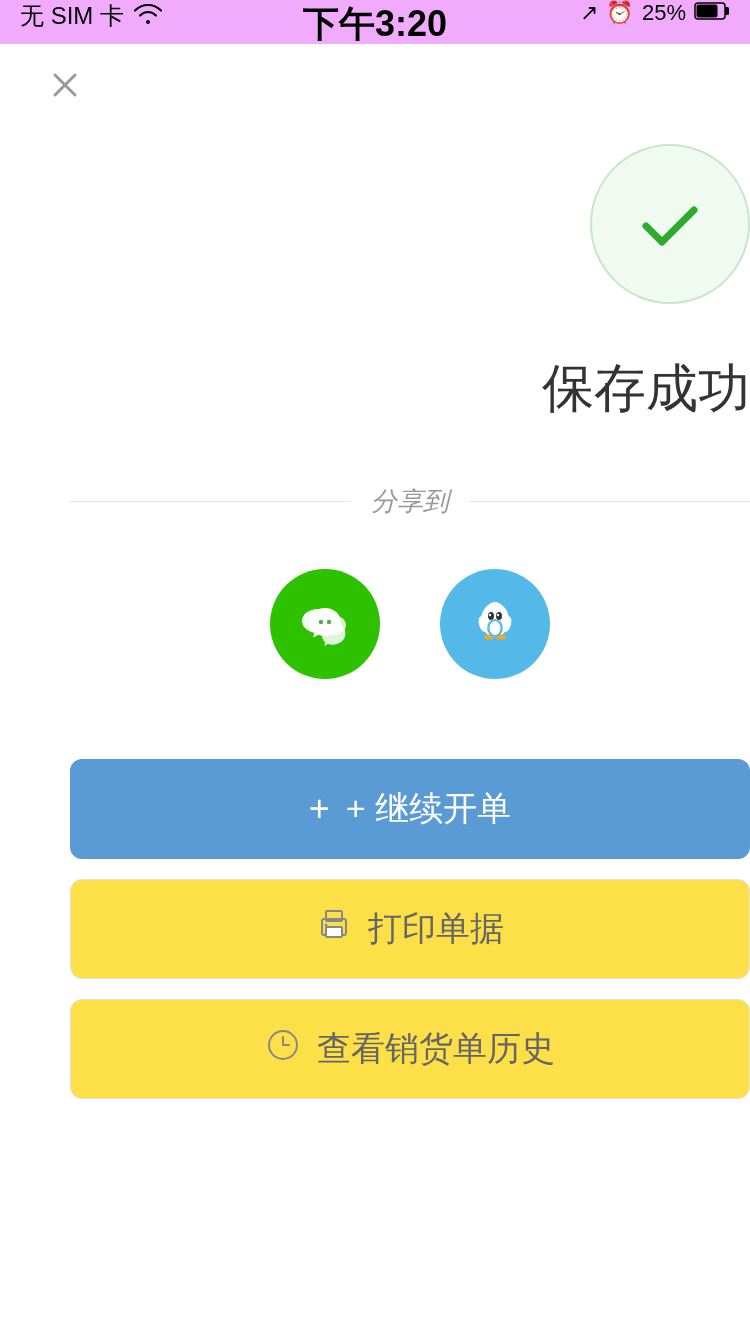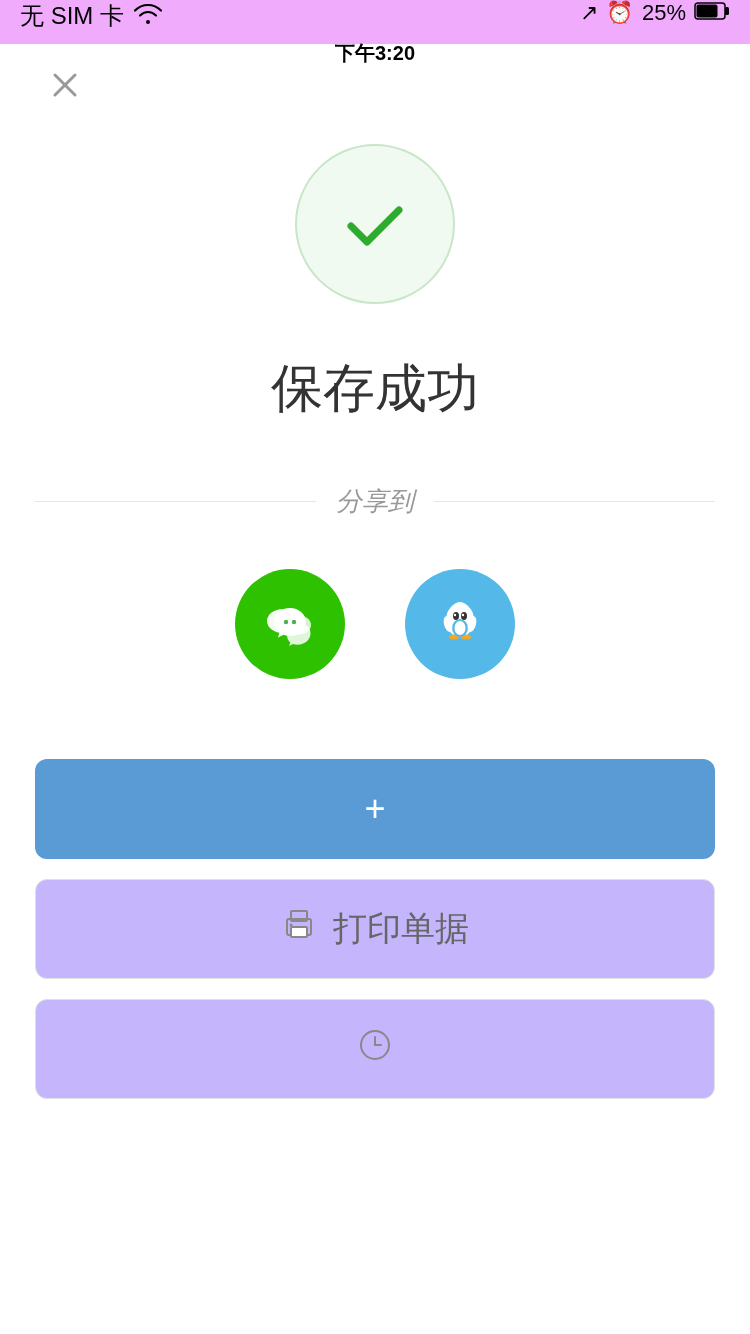--- a/index.html
+++ b/index.html
@@ -32,27 +32,26 @@
     .status-left {
       font-size: 24px;
       font-weight: 500;
       color: #000;
       display: flex;
       align-items: center;
       gap: 10px;
     }
 
     .status-center {
-      font-size: 20px;
+      font-size: 36px;
       font-weight: 600;
       color: #000;
       position: absolute;
       left: 50%;
       transform: translateX(-50%);
-      margin-top: 40px;
     }
 
     .status-right {
       display: flex;
       align-items: center;
       gap: 8px;
       font-size: 22px;
       color: #000;
     }
 
@@ -71,21 +70,21 @@
 
     .close-btn svg {
       width: 32px;
       height: 32px;
     }
 
     
     .main-content {
       display: flex;
       flex-direction: column;
-      align-items: center;
+      align-items: flex-end;
       padding-top: 100px;
     }
 
     
     .success-circle {
       width: 160px;
       height: 160px;
       border-radius: 50%;
       background: #f0faf0;
       border: 2px solid #c8e6c9;
@@ -181,21 +180,21 @@
       font-size: 34px;
       cursor: pointer;
     }
 
     .action-btn-primary {
       background: #5B9BD5;
       color: #ffffff;
     }
 
     .action-btn-secondary {
-      background: #c4b5fd;
+      background: #fde047;
       color: #666666;
       border: 1px solid #e0e0e0;
     }
   </style>
 </head>
 <body>
 
 <div class="status-bar">
   <div class="status-left">
     <span>无 SIM 卡</span>
@@ -290,20 +289,21 @@
           <ellipse cx="42" cy="30" rx="4" ry="8" fill="white" transform="rotate(15 42 30)"></ellipse>
         </svg>
       </div>
     </div>
   </div>
 
   <div class="action-buttons">
 
     <button class="action-btn action-btn-primary">
       <span style="font-size:36px; font-weight:300;">+</span>
+      <span style="font-size:34px;">+ 继续开单</span>
     </button>
 
     <button class="action-btn action-btn-secondary">
       <span>
         <svg width="36" height="36" viewBox="0 0 36 36" fill="none">
           <rect x="6" y="12" width="24" height="16" rx="2" stroke="#888" stroke-width="2" fill="none"></rect>
           <rect x="10" y="4" width="16" height="10" rx="1" stroke="#888" stroke-width="2" fill="none"></rect>
           <rect x="10" y="20" width="16" height="10" rx="1" stroke="#888" stroke-width="2" fill="white"></rect>
           <circle cx="10" cy="18" r="1.5" fill="#888"></circle>
         </svg>
@@ -311,17 +311,18 @@
       <span style="font-size:34px; color:#666;">打印单据</span>
     </button>
 
     <button class="action-btn action-btn-secondary">
       <span>
         <svg width="36" height="36" viewBox="0 0 36 36" fill="none">
           <circle cx="18" cy="18" r="14" stroke="#888" stroke-width="2" fill="none"></circle>
           <polyline points="18,10 18,18 24,18" stroke="#888" stroke-width="2" stroke-linecap="round" stroke-linejoin="round"></polyline>
         </svg>
       </span>
+      <span style="font-size:34px; color:#666;">查看销货单历史</span>
     </button>
 
   </div>
 
 </div>
 
 </body></html>

